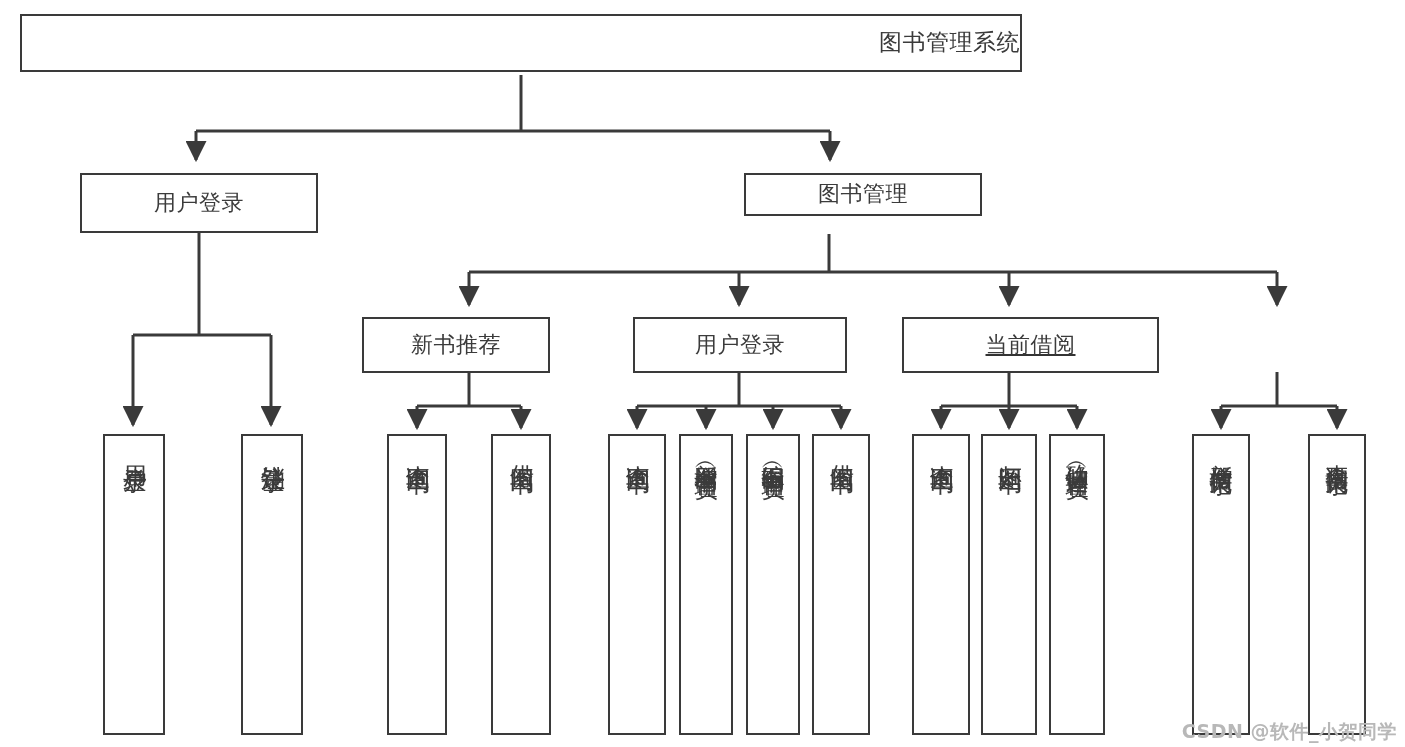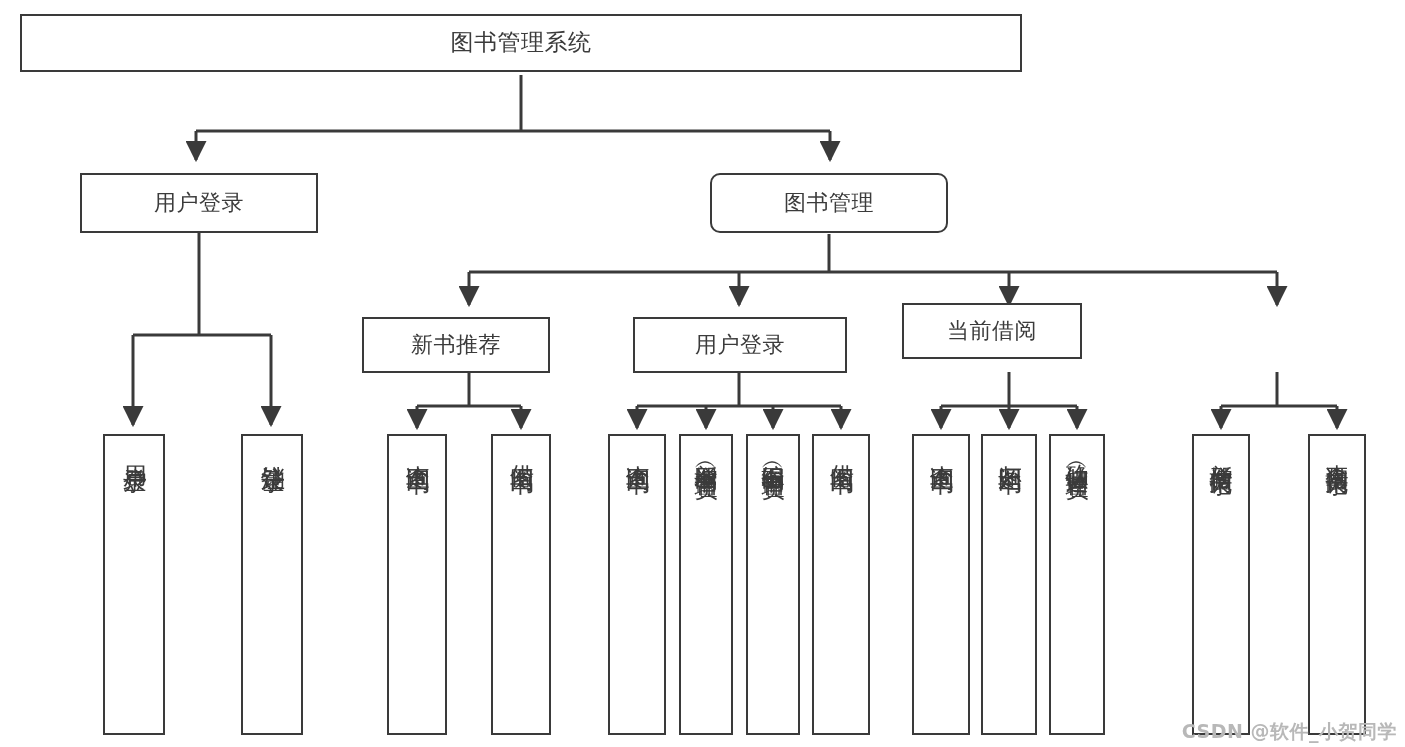--- a/index.html
+++ b/index.html
@@ -116,38 +116,38 @@
       <path d="M 1009 406 L 1009 428" marker-end="url(#arrow)"></path>
       <path d="M 1077 406 L 1077 428" marker-end="url(#arrow)"></path>
 
       <path d="M 1277 372 L 1277 406"></path>
       <path d="M 1221 406 L 1337 406"></path>
       <path d="M 1221 406 L 1221 428" marker-end="url(#arrow)"></path>
       <path d="M 1337 406 L 1337 428" marker-end="url(#arrow)"></path>
     </g>
   </svg>
 
-  <div class="node horiz root" style="left:20px;top:14px;width:1002px;height:58px;">
+  <div class="node horiz root" style="left:20px;top:14px;width:1002px;height:58px;justify-content:flex-end;">
     <span class="label">图书管理系统</span>
   </div>
 
   <div class="node horiz" style="left:80px;top:173px;width:238px;height:60px;">
     <span class="label">用户登录</span>
   </div>
-  <div class="node horiz" style="left:710px;top:173px;width:238px;height:60px;border-radius:10px;">
+  <div class="node horiz" style="left:744px;top:173px;width:238px;height:43px;">
     <span class="label">图书管理</span>
   </div>
 
   <div class="node horiz" style="left:362px;top:317px;width:188px;height:56px;">
     <span class="label">新书推荐</span>
   </div>
   <div class="node horiz" style="left:633px;top:317px;width:214px;height:56px;">
     <span class="label">用户登录</span>
   </div>
-  <div class="node horiz" style="left:902px;top:303px;width:180px;height:56px;">
+  <div class="node horiz" style="left:902px;top:317px;width:257px;height:56px;text-decoration:underline;">
     <span class="label">当前借阅</span>
   </div>
 
   <div class="node vert" style="left:103px;top:434px;width:62px;height:301px;">
     <span class="label">用户登录</span>
   </div>
   <div class="node vert" style="left:241px;top:434px;width:62px;height:301px;">
     <span class="label">注销登录</span>
   </div>
 

